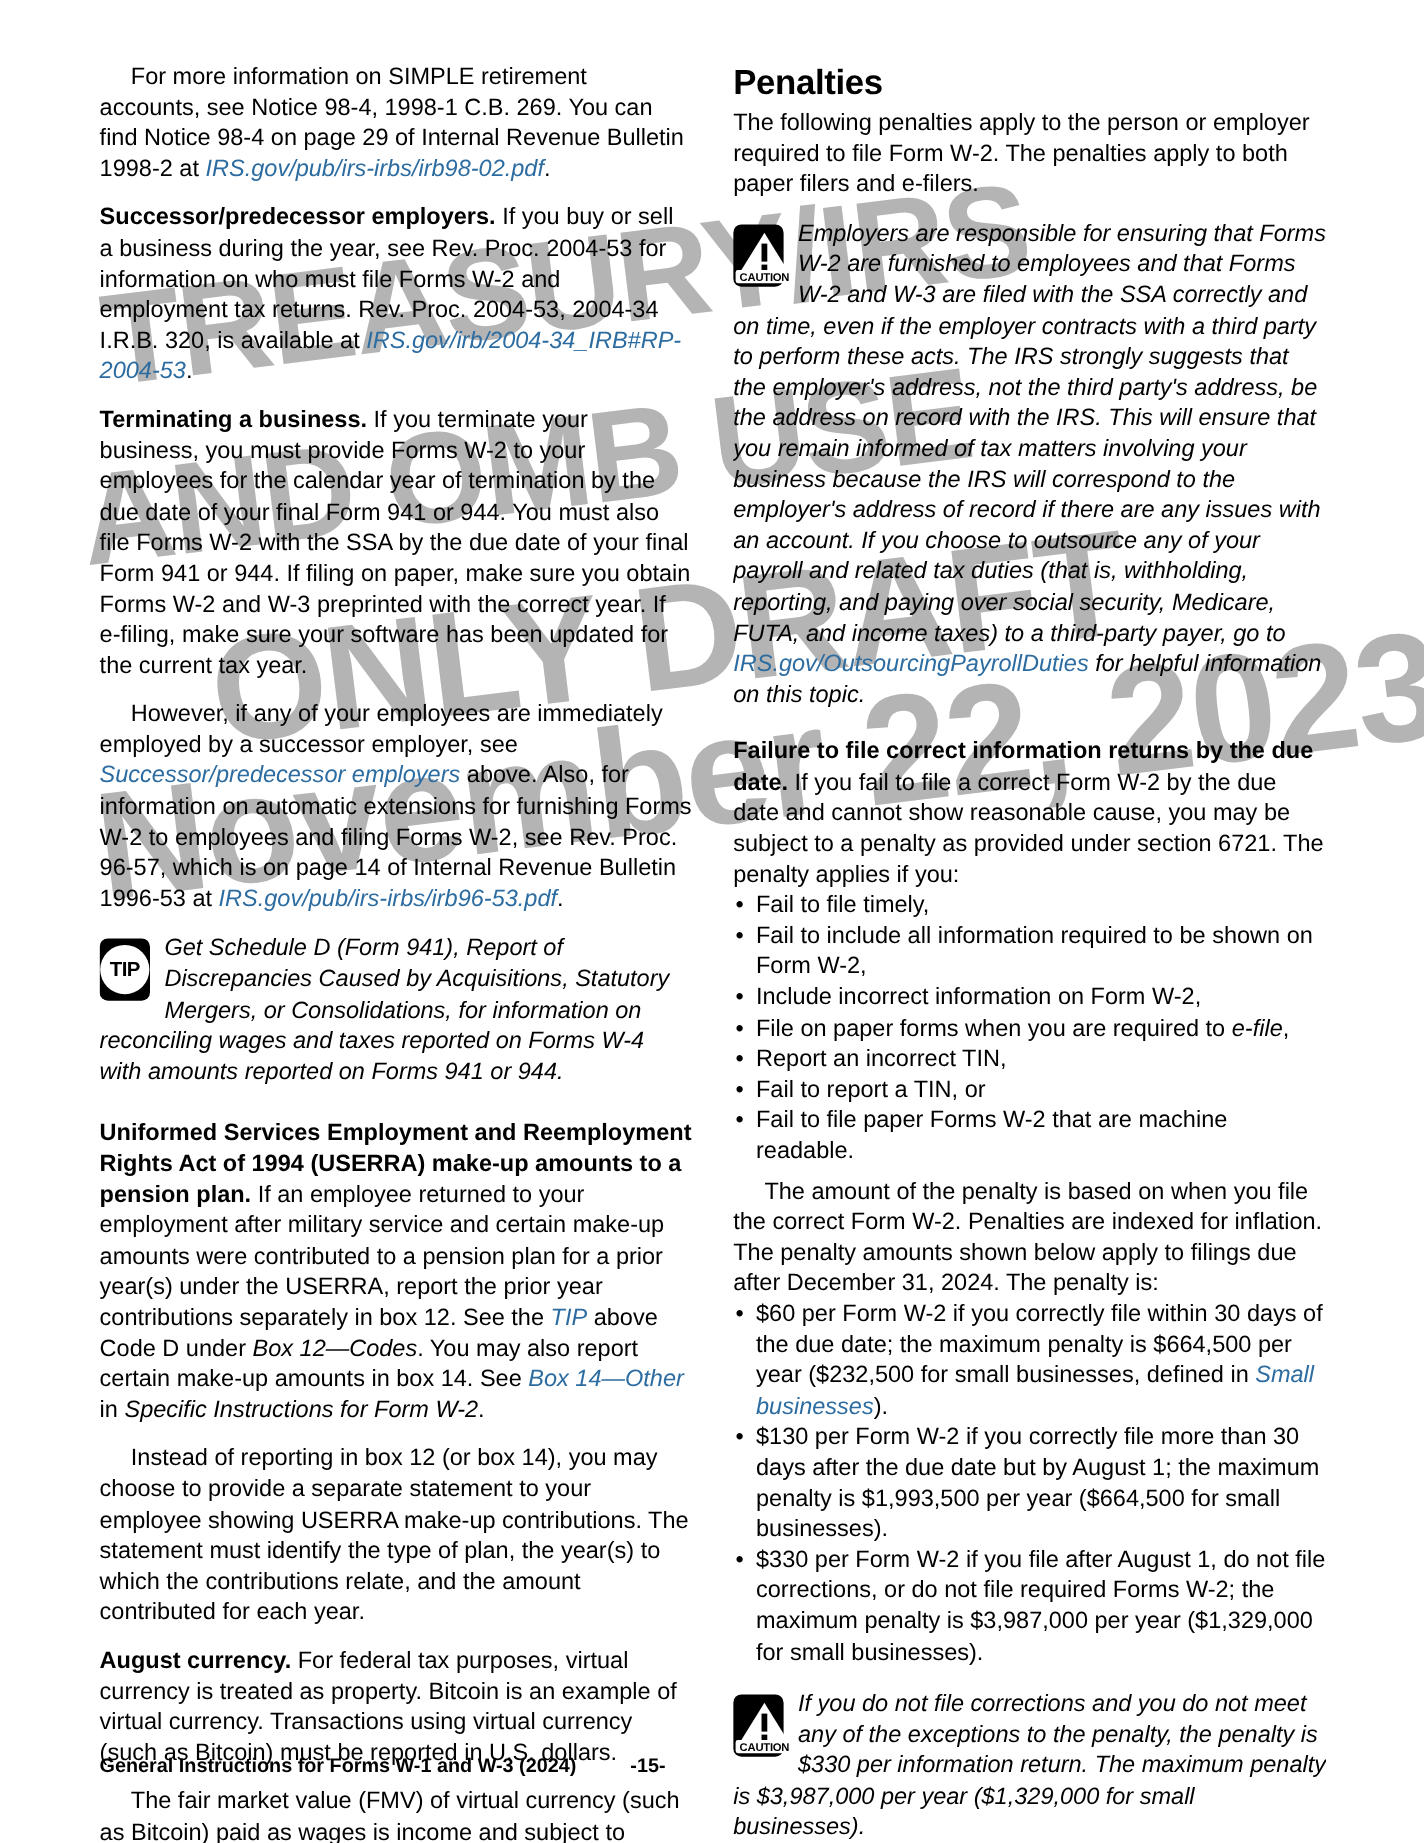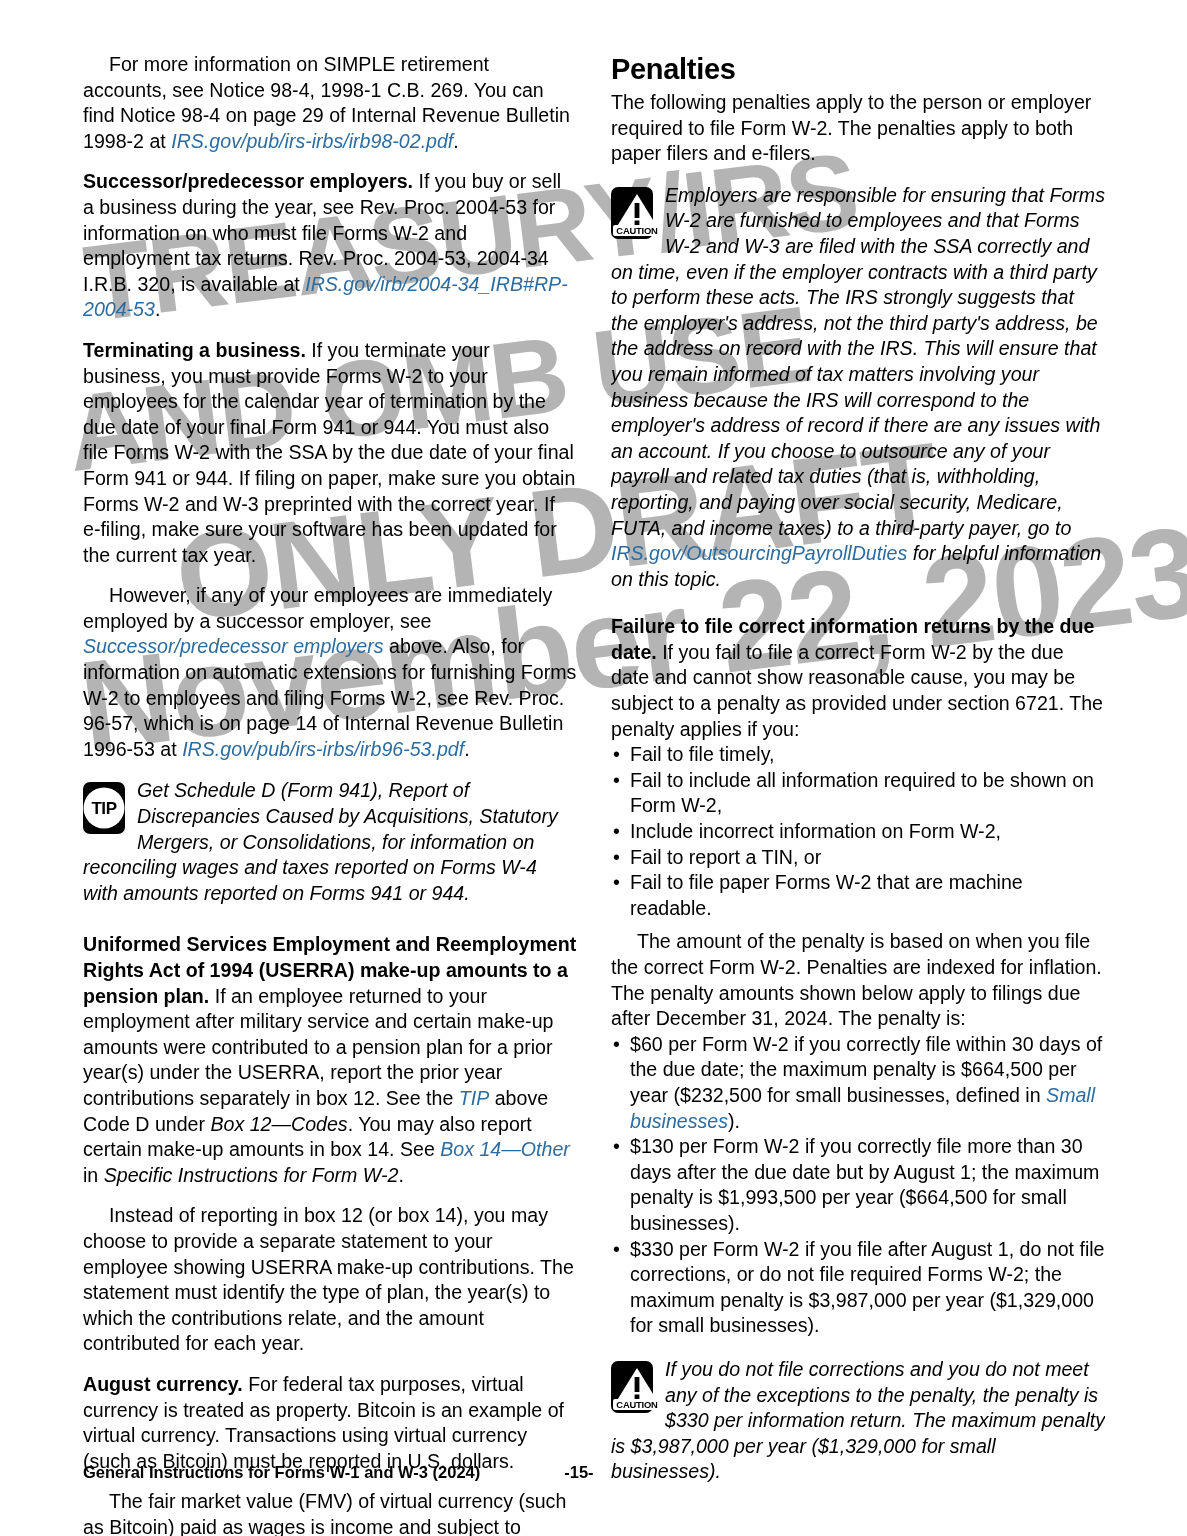--- a/index.html
+++ b/index.html
@@ -163,21 +163,21 @@
   .footer {
     position: absolute;
     left: 83px;
     top: 1463px;
     width: 1020px;
     font-size: 16.5px;
     font-weight: bold;
     z-index: 10;
   }
   .footer .ftitle { display: inline-block; }
-  .footer .fpage  { display: inline-block; margin-left: 84px; }
+  .footer .fpage  { display: inline-block; margin-left: 45px; }
 </style>
 </head>
 <body>
 
 <div class="page">
 
   <div class="watermark">
     <div class="wm-line wm-1">TREASURY/IRS</div>
     <div class="wm-line wm-2">AND OMB USE</div>
     <div class="wm-line wm-3">ONLY DRAFT</div>
@@ -254,20 +254,22 @@
       </div>
 
       <p style="margin-top:22px">
         <span class="b">Failure to file correct information returns by the due date.</span><span> If you fail to file a correct Form W-2 by the due date and cannot show reasonable cause, you may be subject to a penalty as provided under section 6721. The penalty applies if you:</span>
       </p>
 
       <ul class="bul">
         <li><span>Fail to file timely,</span></li>
         <li><span>Fail to include all information required to be shown on Form W-2,</span></li>
         <li><span>Include incorrect information on Form W-2,</span></li>
+        <li><span>File on paper forms when you are required to </span><span class="i">e-file</span><span>,</span></li>
+        <li><span>Report an incorrect TIN,</span></li>
         <li><span>Fail to report a TIN, or</span></li>
         <li><span>Fail to file paper Forms W-2 that are machine readable.</span></li>
       </ul>
 
       <p class="indent" style="margin-top:8px">
         <span>The amount of the penalty is based on when you file the correct Form W-2. Penalties are indexed for inflation. The penalty amounts shown below apply to filings due after December 31, 2024. The penalty is:</span>
       </p>
 
       <ul class="bul">
         <li><span>$60 per Form W-2 if you correctly file within 30 days of the due date; the maximum penalty is $664,500 per year ($232,500 for small businesses, defined in </span><span class="lnk">Small businesses</span><span>).</span></li>

